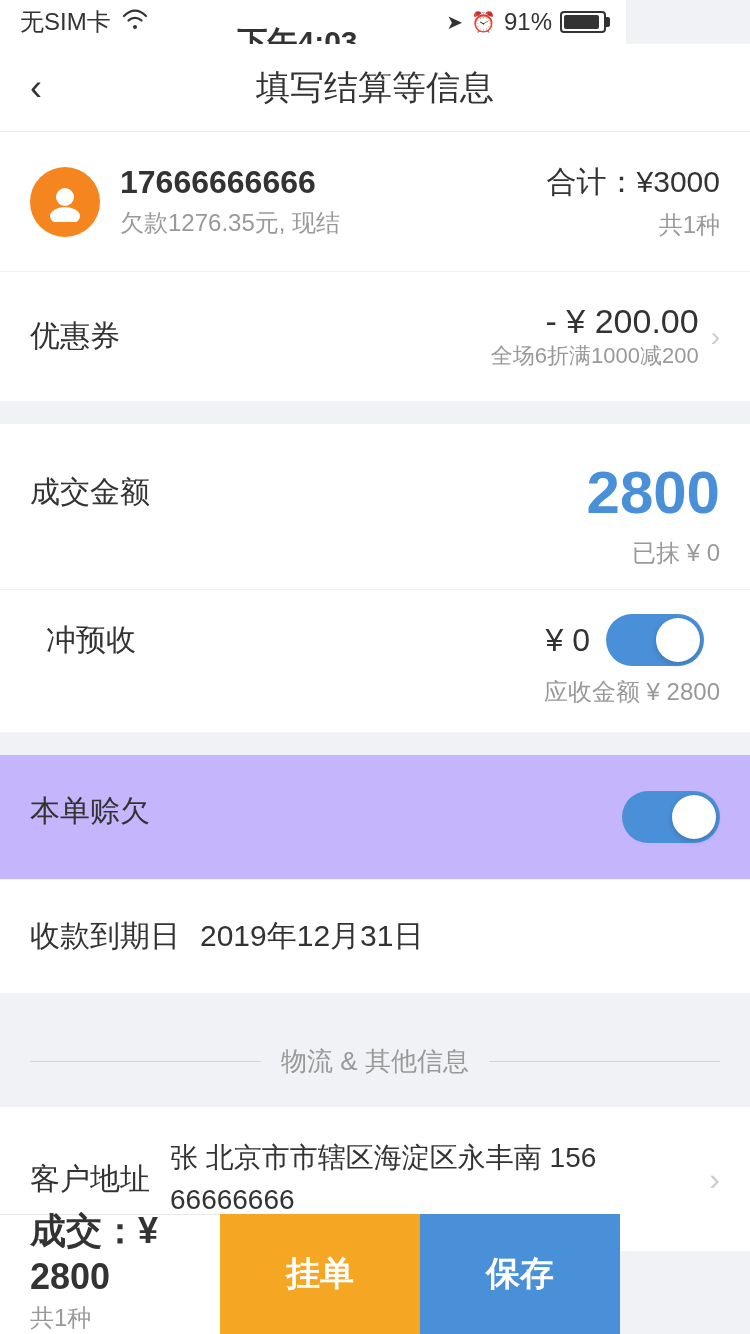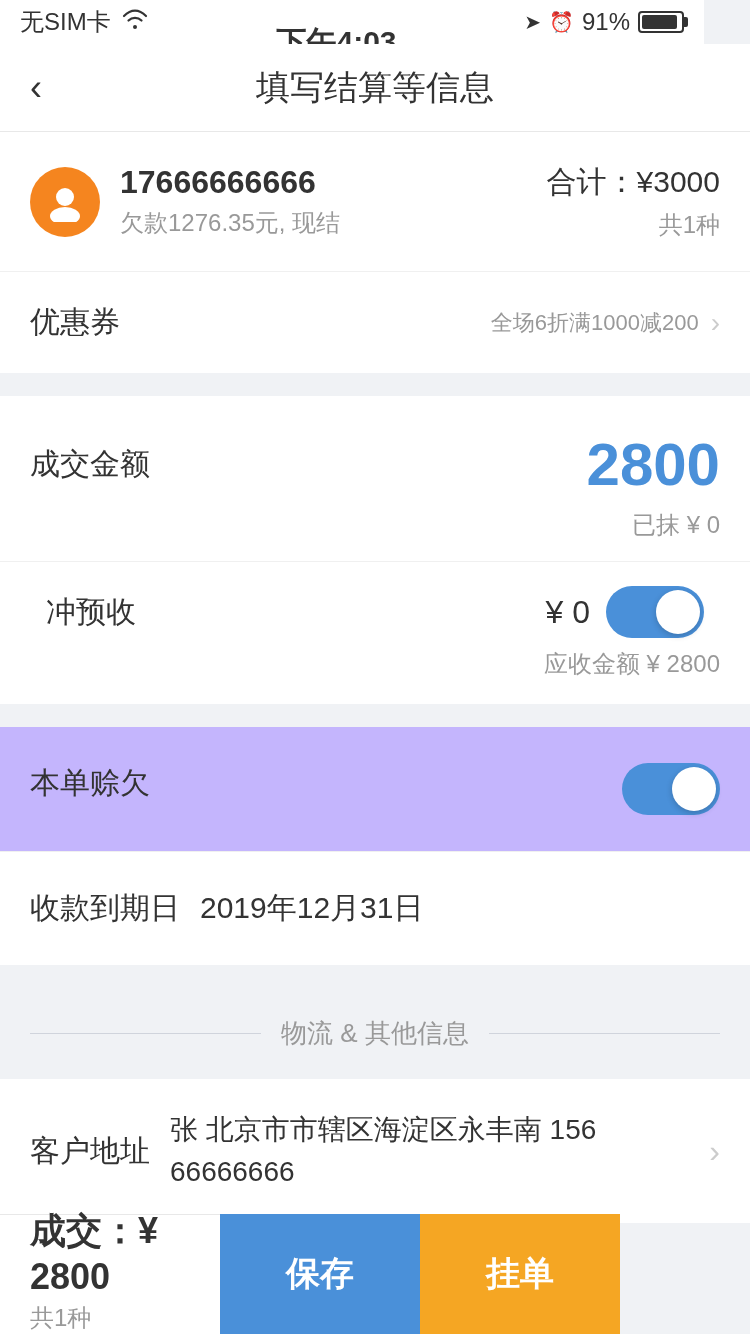--- a/index.html
+++ b/index.html
@@ -8,21 +8,21 @@
       width: 750px;
       min-height: 1334px;
       font-family: -apple-system, "PingFang SC", "Helvetica Neue", Arial, sans-serif;
       background: #f0f2f5;
       color: #333;
       font-size: 28px;
     }
 
     
     .status-bar {
-      width: 704px;
+      width: 626px;
       height: 44px;
       background: #fff;
       display: flex;
       align-items: center;
       justify-content: space-between;
       padding: 0 20px;
       font-size: 24px;
       font-weight: 500;
     }
     .status-left { display: flex; align-items: center; gap: 10px; }
@@ -284,20 +284,21 @@
     <div class="customer-right">
       <div class="total">合计：¥3000</div>
       <div class="count">共1种</div>
     </div>
   </div>
 
   <div class="coupon-row">
     <div class="coupon-label">优惠券</div>
     <div class="coupon-right">
       <div style="text-align:right;">
+        <div class="coupon-amount">- ¥ 200.00</div>
         <div class="coupon-desc">全场6折满1000减200</div>
       </div>
       <span class="chevron-icon">›</span>
     </div>
   </div>
 </div>
 
 <div class="divider"></div>
 
 <div class="card">
@@ -354,15 +355,15 @@
 
 <div class="bottom-spacer"></div>
 
 <div class="footer">
   <div class="footer-info">
     <div class="footer-deal">
       <span>成交：</span><span>¥ 2800</span>
     </div>
     <div class="footer-count">共1种</div>
   </div>
+  <button class="footer-btn btn-pending">挂单</button>
   <button class="footer-btn btn-save">保存</button>
-  <button class="footer-btn btn-pending">挂单</button>
 </div>
 
 </body></html>

